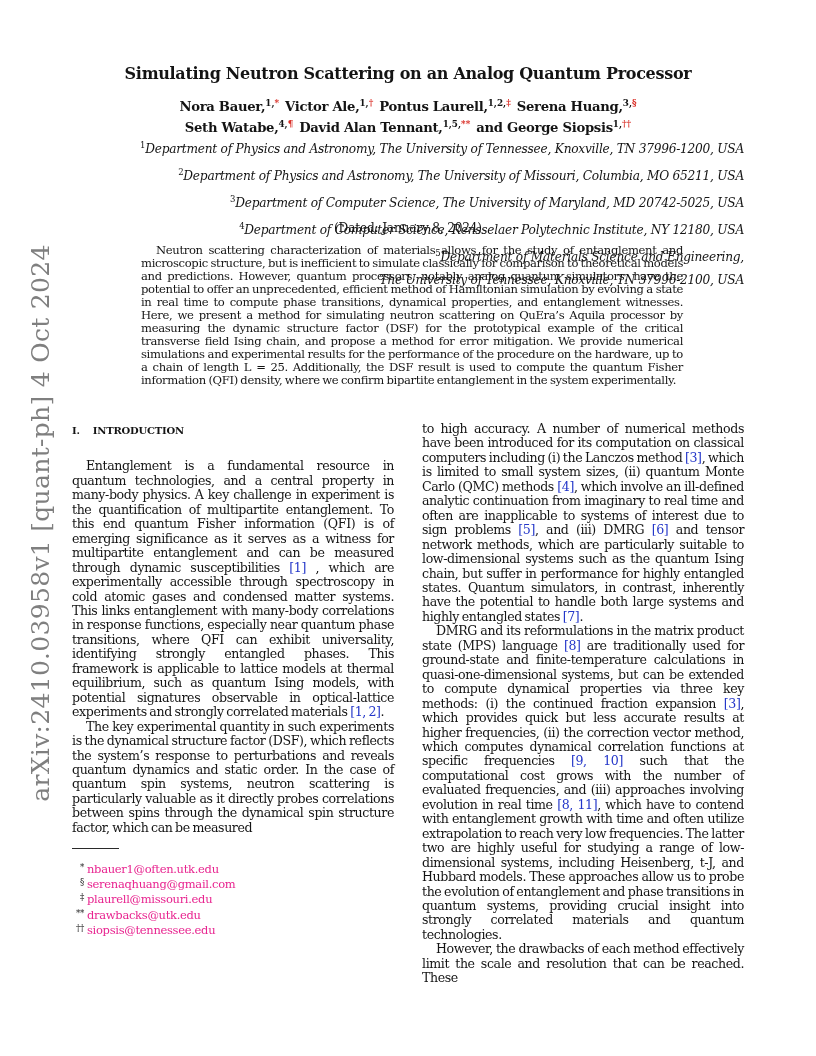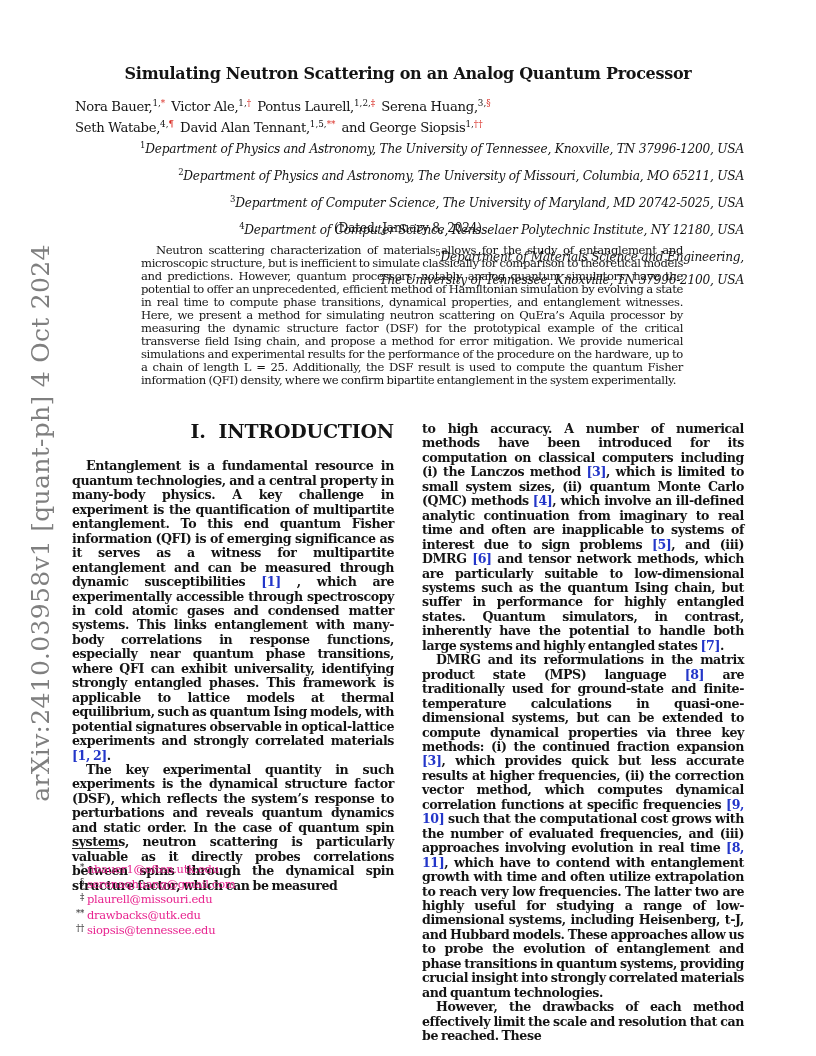--- a/index.html
+++ b/index.html
@@ -17,22 +17,22 @@
   .watermark{
     position:absolute;left:40px;top:523px;
     transform:translate(-50%,-50%) rotate(-90deg);
     white-space:nowrap;font-size:25px;color:var(--wm);letter-spacing:0.3px;
   }
   .title{
     position:absolute;top:64px;left:72px;width:672px;text-align:center;
     font-weight:bold;font-size:16px;letter-spacing:-0.3px;
   }
   .authors{
-    position:absolute;top:95px;left:72px;width:672px;
-    font-size:13.2px;line-height:16px;letter-spacing:-0.3px;
+    position:absolute;top:95px;left:72px;width:672px;text-align:center;
+    font-size:13.2px;line-height:16px;letter-spacing:-0.3px;font-weight:bold;
   }
   .authors sup{font-size:8.8px;letter-spacing:0;}
   .author{margin:0 3px;}
   .fnsym{color:var(--red);}
   .affiliations{
     position:absolute;top:134px;left:72px;width:672px;text-align:right;
     font-style:italic;font-size:12.2px;line-height:23px;letter-spacing:-0.25px;
   }
   .aff-line sup{font-size:8.5px;font-style:normal;}
   .dated{
@@ -46,25 +46,25 @@
   }
   .abstract p{margin:0;text-indent:15px;}
   .col{
     position:absolute;width:322px;
     font-size:12.6px;line-height:14.45px;text-align:justify;
     letter-spacing:-0.4px;word-spacing:-1px;
   }
   .col-left{left:72px;top:424px;}
   .col-right{left:422px;top:422px;}
   .section-heading{
-    text-align:right;font-weight:bold;font-size:19px;margin:0 0 21px 0;
+    text-align:left;font-weight:bold;font-size:10px;margin:0 0 21px 0;
     letter-spacing:-0.2px;word-spacing:0;
   }
   .section-number{margin-right:13px;}
-  .col p{margin:0;text-indent:14px;font-weight:bold;}
+  .col p{margin:0;text-indent:14px;}
   .col p.noindent{text-indent:0;}
   .cite{color:var(--cite);}
   .footnotes{
     position:absolute;left:72px;top:848px;width:322px;
     font-size:11.5px;line-height:13.2px;letter-spacing:-0.3px;
   }
   .fn-rule{width:47px;border:0;border-top:1px solid #2a2a2a;margin:0 0 12px 0;}
   .fn-sym{display:inline-block;width:12px;text-align:right;font-size:8.6px;
     vertical-align:3px;color:#222;margin-right:3px;}
   .fn-email{color:var(--email);text-decoration:none;}

